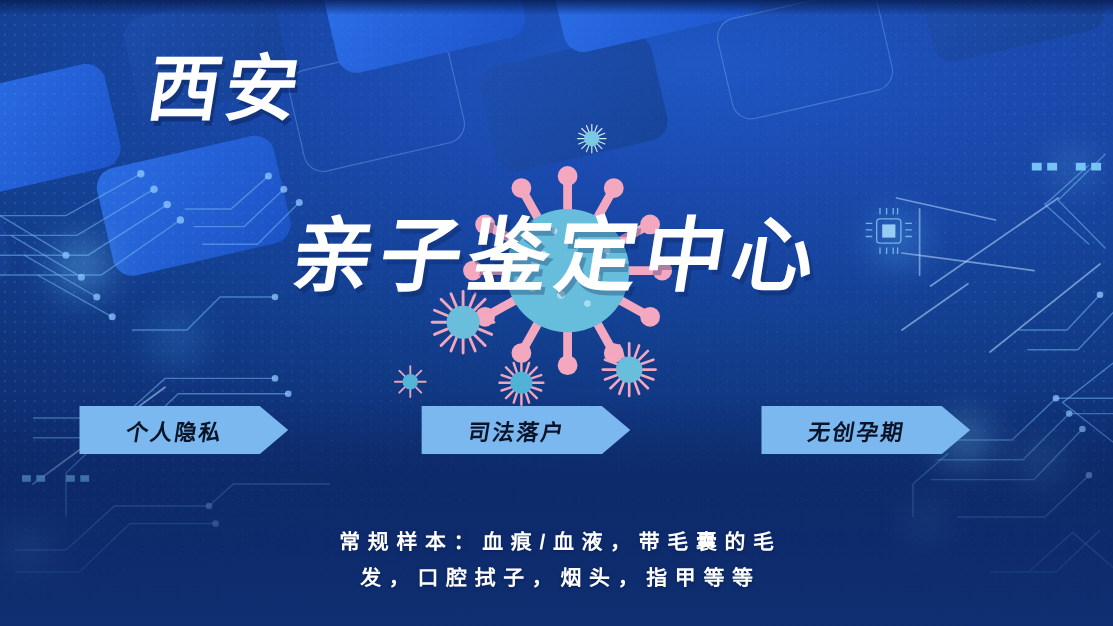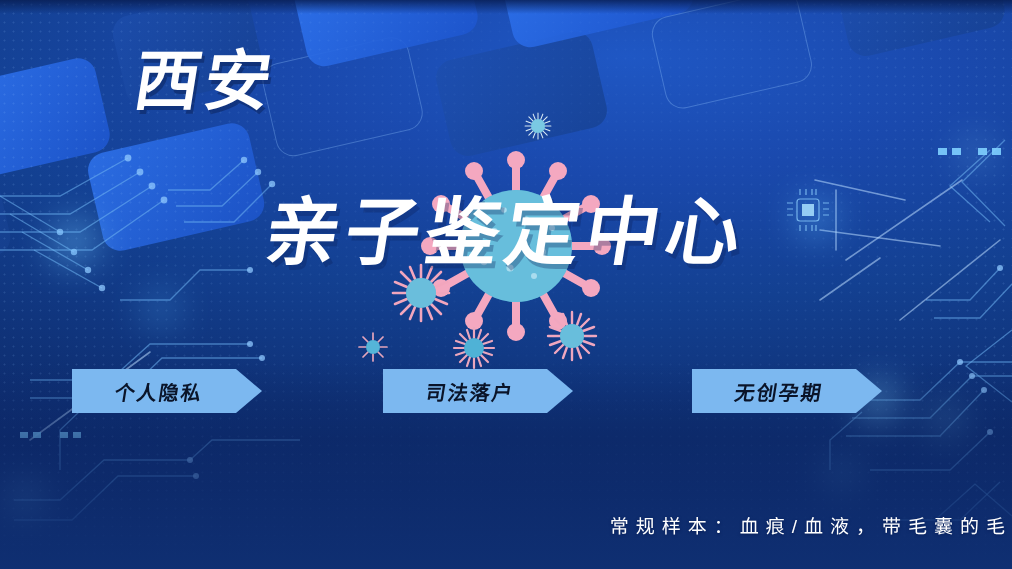--- a/index.html
+++ b/index.html
@@ -88,22 +88,22 @@
     text-align:center;padding-right:22px;padding-left:6px;
     white-space:nowrap;
   }
   #badge0{left:72px;width:190px;}
   #badge1{left:383px;width:190px;}
   #badge2{left:692px;width:190px;}
 
   
   .footer{
     position:absolute;left:0;right:0;bottom:26px;
-    text-align:right;color:#fff;
-    font-size:19px;font-weight:400;
+    text-align:center;color:#fff;
+    font-size:19px;font-weight:700;
     letter-spacing:7px;line-height:1.75;
     text-shadow:0 1px 3px rgba(0,20,70,.6);
   }
   .footer div{padding-left:7px;}
 
   
   .virus{position:absolute;}
   .virus svg{display:block;overflow:visible;}
 </style>
 </head>
@@ -408,15 +408,16 @@
     <div class="badge" id="badge1">
       <span>司法落户</span>
     </div>
     <div class="badge" id="badge2">
       <span>无创孕期</span>
     </div>
   </div>
 
   <div class="footer">
     <div>常规样本：血痕/血液，带毛囊的毛</div>
+    <div>发，口腔拭子，烟头，指甲等等</div>
   </div>
 
 </div>
 
 </body></html>

